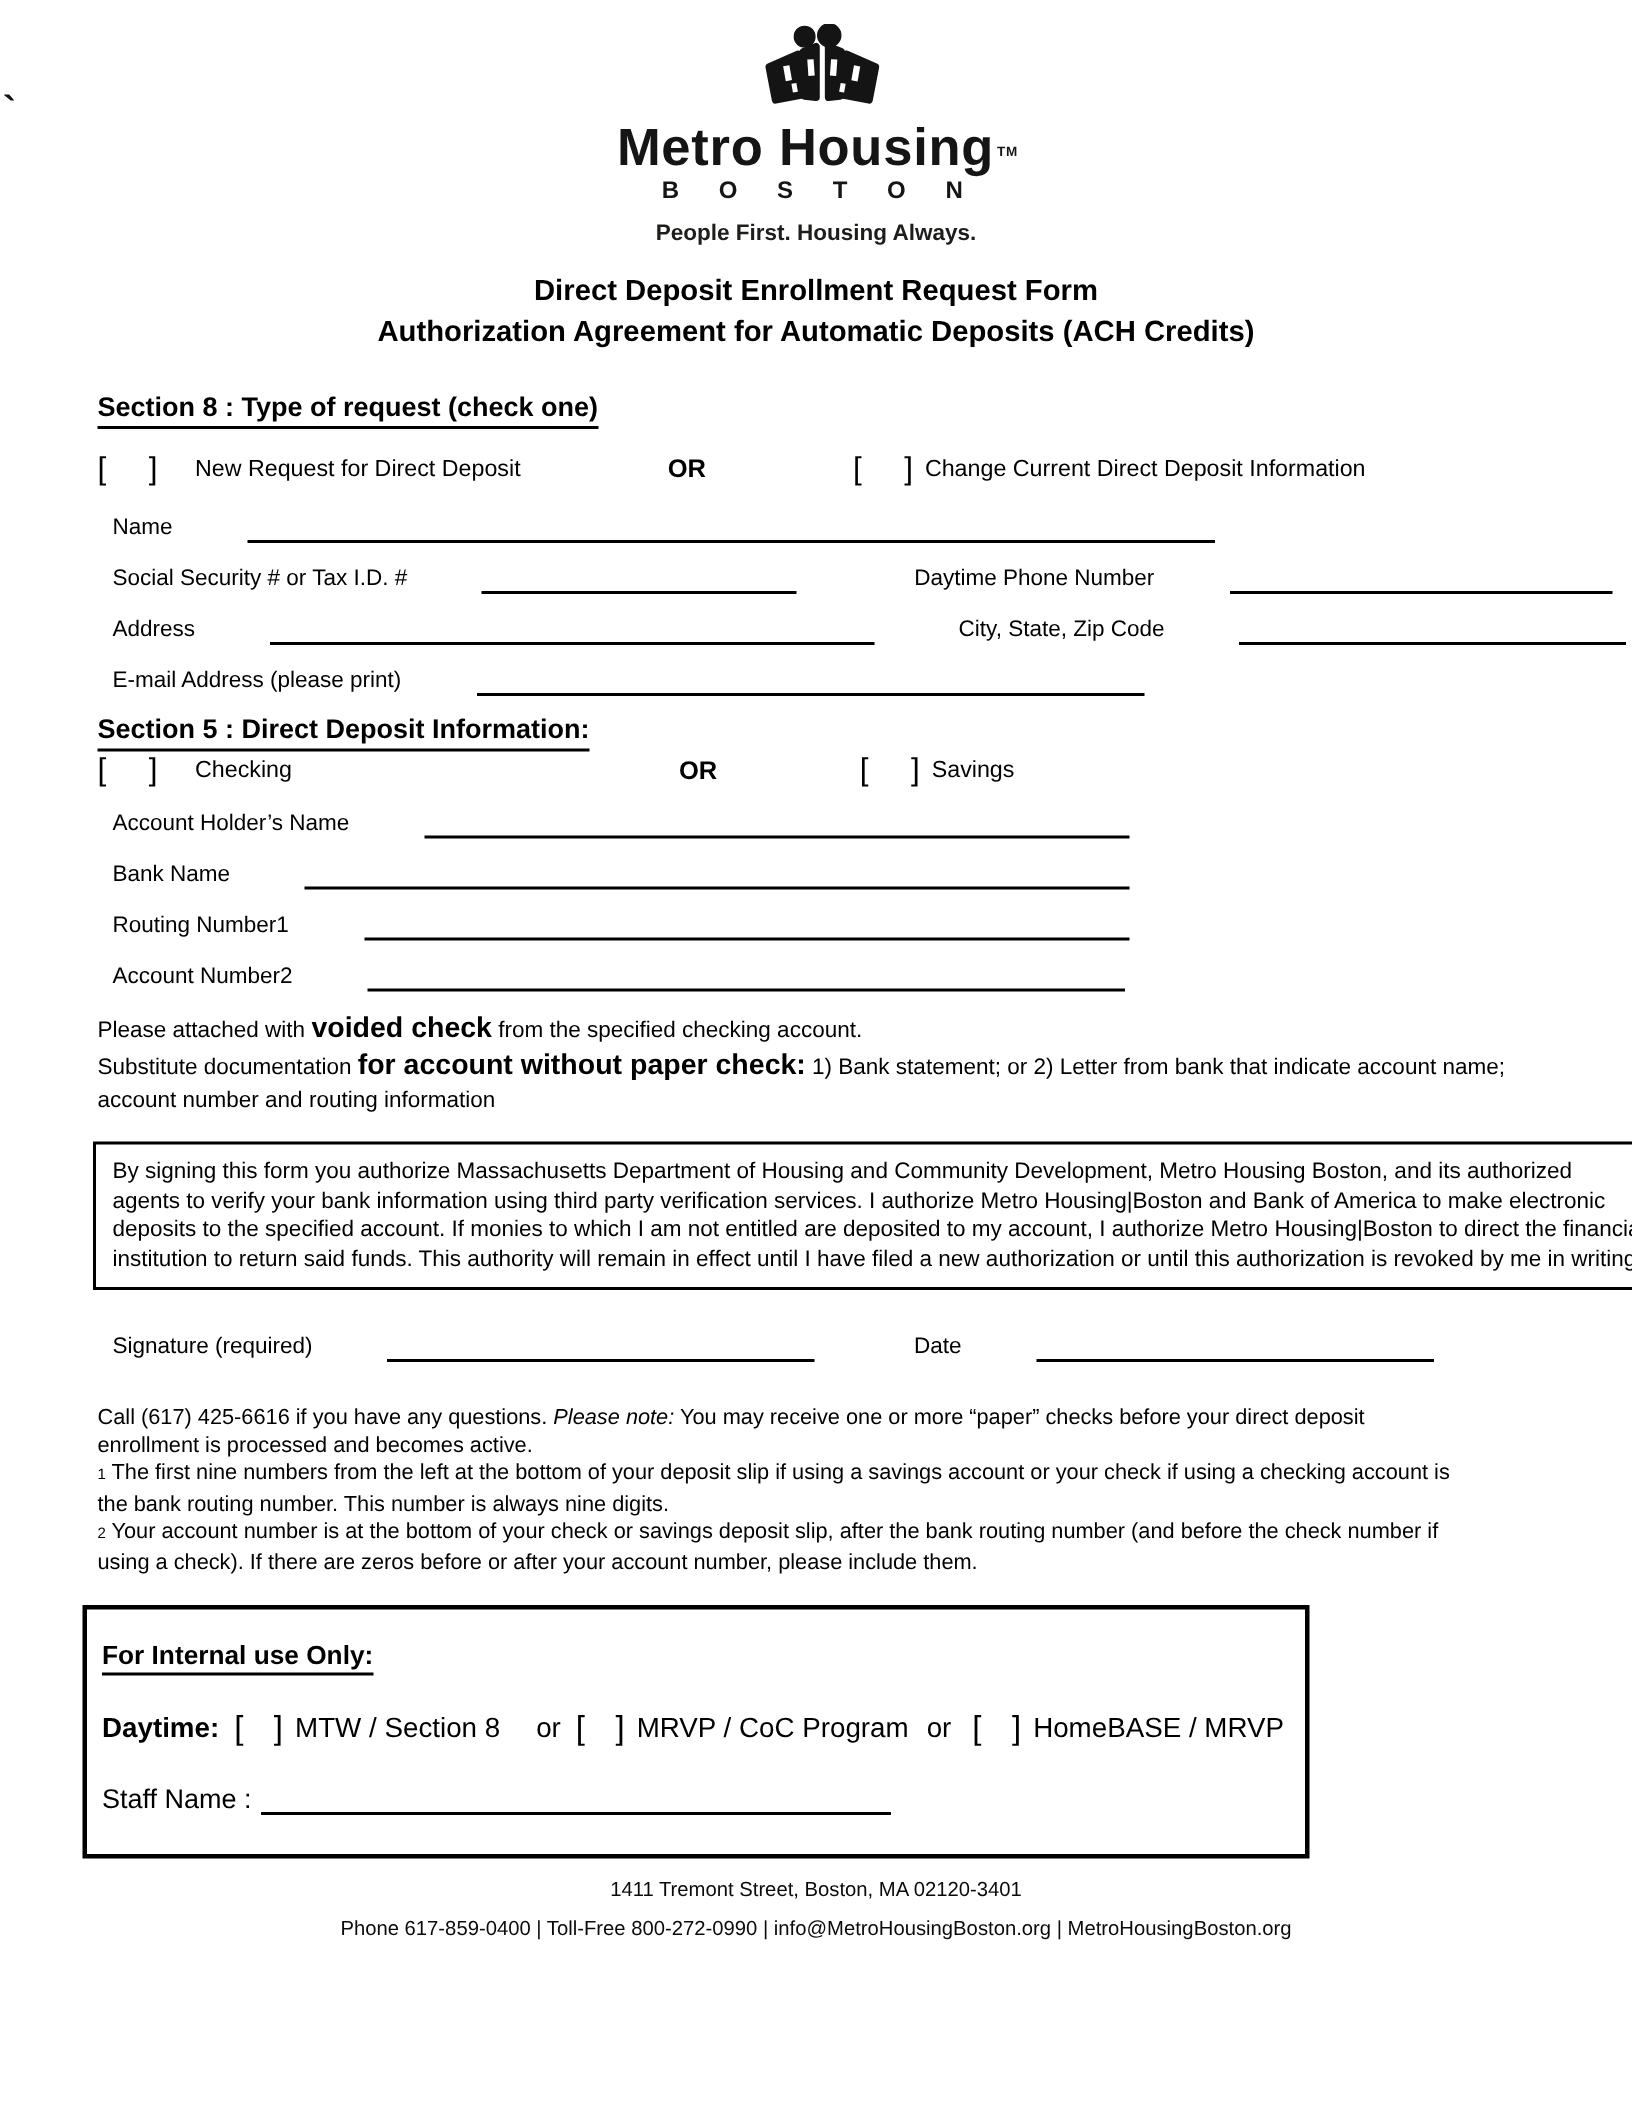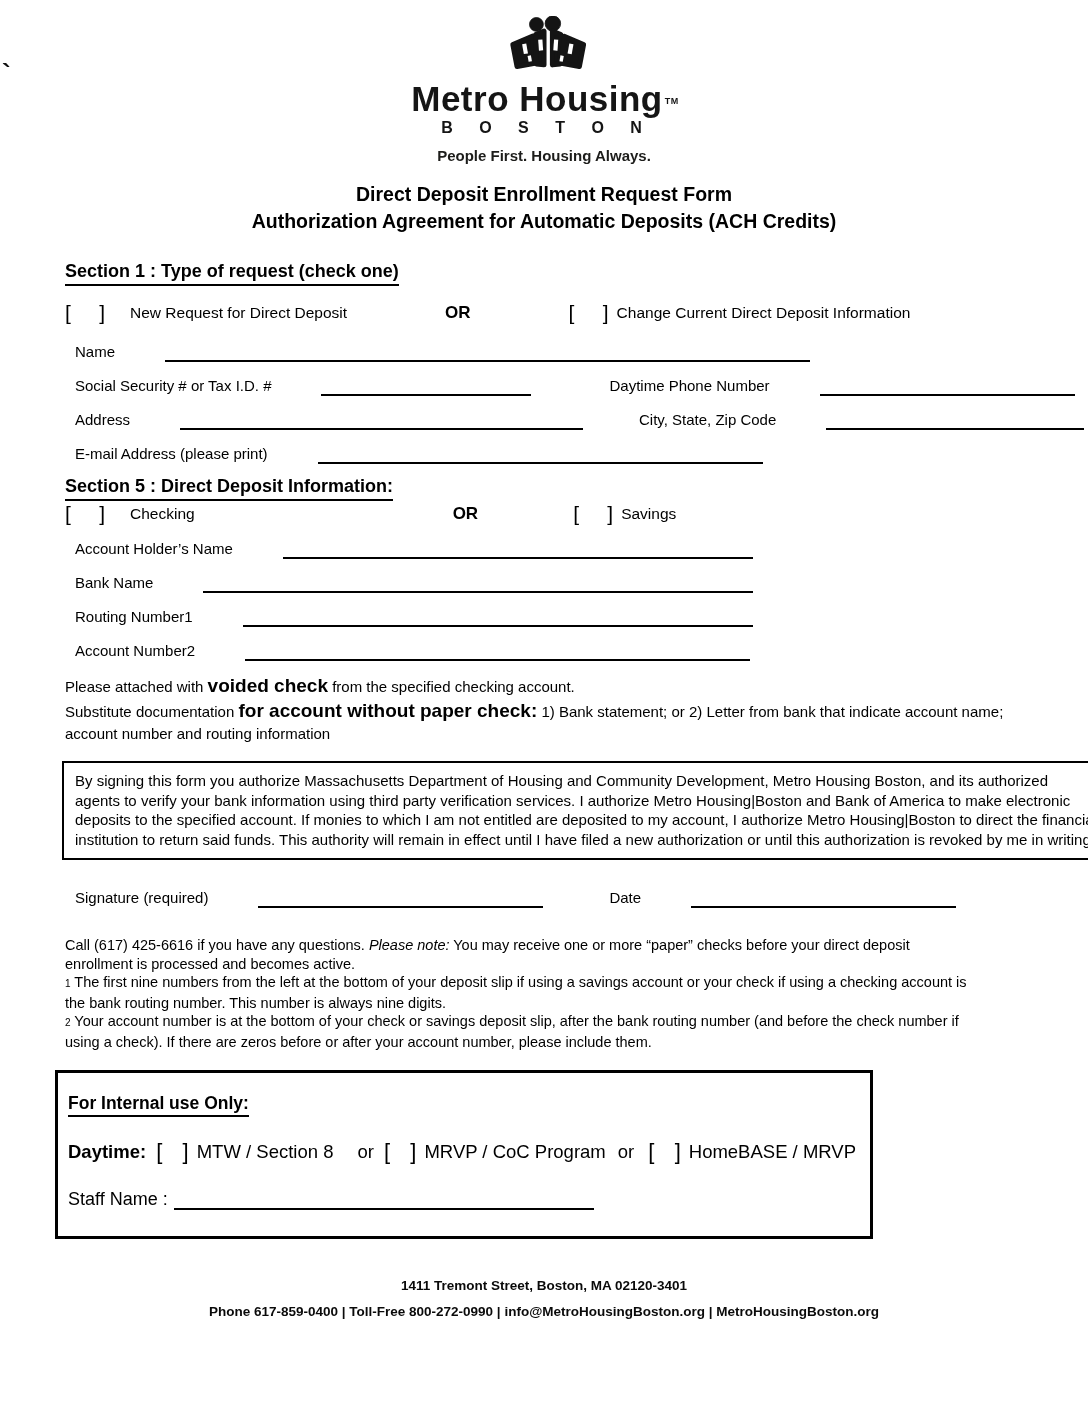--- a/index.html
+++ b/index.html
@@ -77,21 +77,21 @@
   .internal-box { margin-top:18px; margin-left:-10px; width:818px; border:3px solid #000; padding:20px 14px 26px 10px; }
   .internal-heading { font-size:17.5px; font-weight:bold; }
   .internal-heading .u { display:inline-block; border-bottom:2.5px solid #000; padding-bottom:1px; }
   .program-row { margin-top:24px; display:flex; align-items:center; font-size:18.5px; white-space:nowrap; }
   .program-row .plbl { font-weight:bold; }
   .program-row .brk-pair { width:44px; font-size:22px; }
   .staff-row { margin-top:26px; display:flex; align-items:flex-end; font-size:18px; font-weight:normal; }
   .staff-row .line { height:20px; border-bottom-width:2.5px; }
 
   
-  .footer { margin-top:34px; text-align:center; font-size:13.5px; font-weight:bold; line-height:26px; color:#0a0a0a; }
+  .footer { margin-top:8px; text-align:center; font-size:13.5px; font-weight:normal; line-height:26px; color:#0a0a0a; }
 
   
   .ml8{margin-left:8px;} .ml10{margin-left:10px;} .ml12{margin-left:12px;} .ml14{margin-left:14px;}
   .ml24{margin-left:24px;} .ml25{margin-left:25px;} .ml95{margin-left:95px;}
   .ml98{margin-left:98px;} .ml258{margin-left:258px;}
 </style>
 </head>
 <body>
 
 <div class="page">
@@ -121,21 +121,21 @@
     <div class="brand-city">B O S T O N</div>
     <div class="brand-tagline">People First. Housing Always.</div>
   </div>
 
   <div class="doc-title">
     <div>Direct Deposit Enrollment Request Form</div>
     <div>Authorization Agreement for Automatic Deposits (ACH Credits)</div>
   </div>
 
   <div class="sec-heading">
-    <span class="u">Section 1 : Type of request (check one)</span>
+    <span class="u">Section 8 : Type of request (check one)</span>
   </div>
 
   <div class="check-row">
     <span class="brk-pair">
         <span>[</span>
         <span>]</span>
       </span>
     <span class="ml25">New Request for Direct Deposit</span>
     <span class="or ml98">OR</span>
     <span class="brk-pair ml98">

